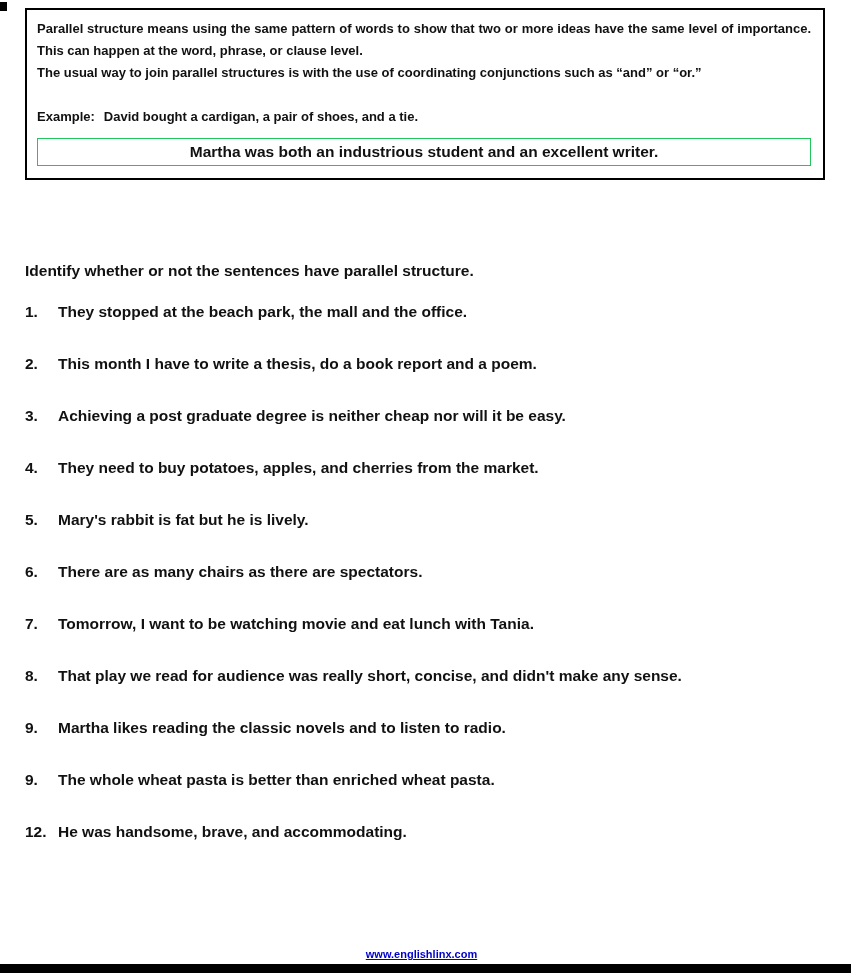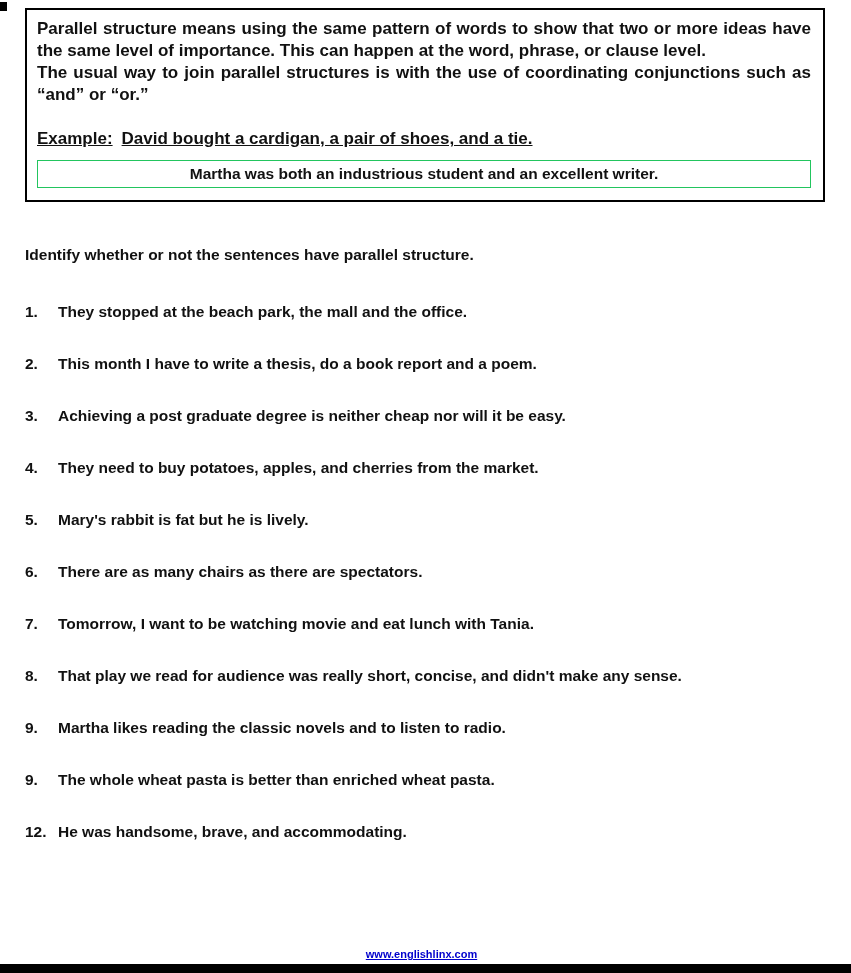--- a/index.html
+++ b/index.html
@@ -29,43 +29,42 @@
   }
   .intro-box {
     position: absolute;
     left: 25px;
     top: 8px;
     width: 800px;
     border: 2px solid #000000;
     padding: 8px 12px 10px 10px;
   }
   .intro-box p {
-    font-size: 17px;
+    font-size: 13px;
     line-height: 22px;
     text-align: justify;
   }
   .example-line {
     margin-top: 22px;
     text-align: left;
-    text-decoration: underline;
   }
   .example-label { margin-right: 9px; }
   .example-box {
     margin-top: 10px;
     margin-bottom: 2px;
     border: 1px solid #22c55e;
     text-align: center;
     padding: 3px 4px;
     font-size: 15.5px;
     line-height: 20px;
   }
   .instruction {
     position: absolute;
     left: 25px;
-    top: 244px;
+    top: 260px;
     width: 790px;
     font-size: 15.5px;
     line-height: 22px;
   }
   .questions {
     position: absolute;
     left: 25px;
     top: 301px;
     width: 790px;
     list-style: none;

